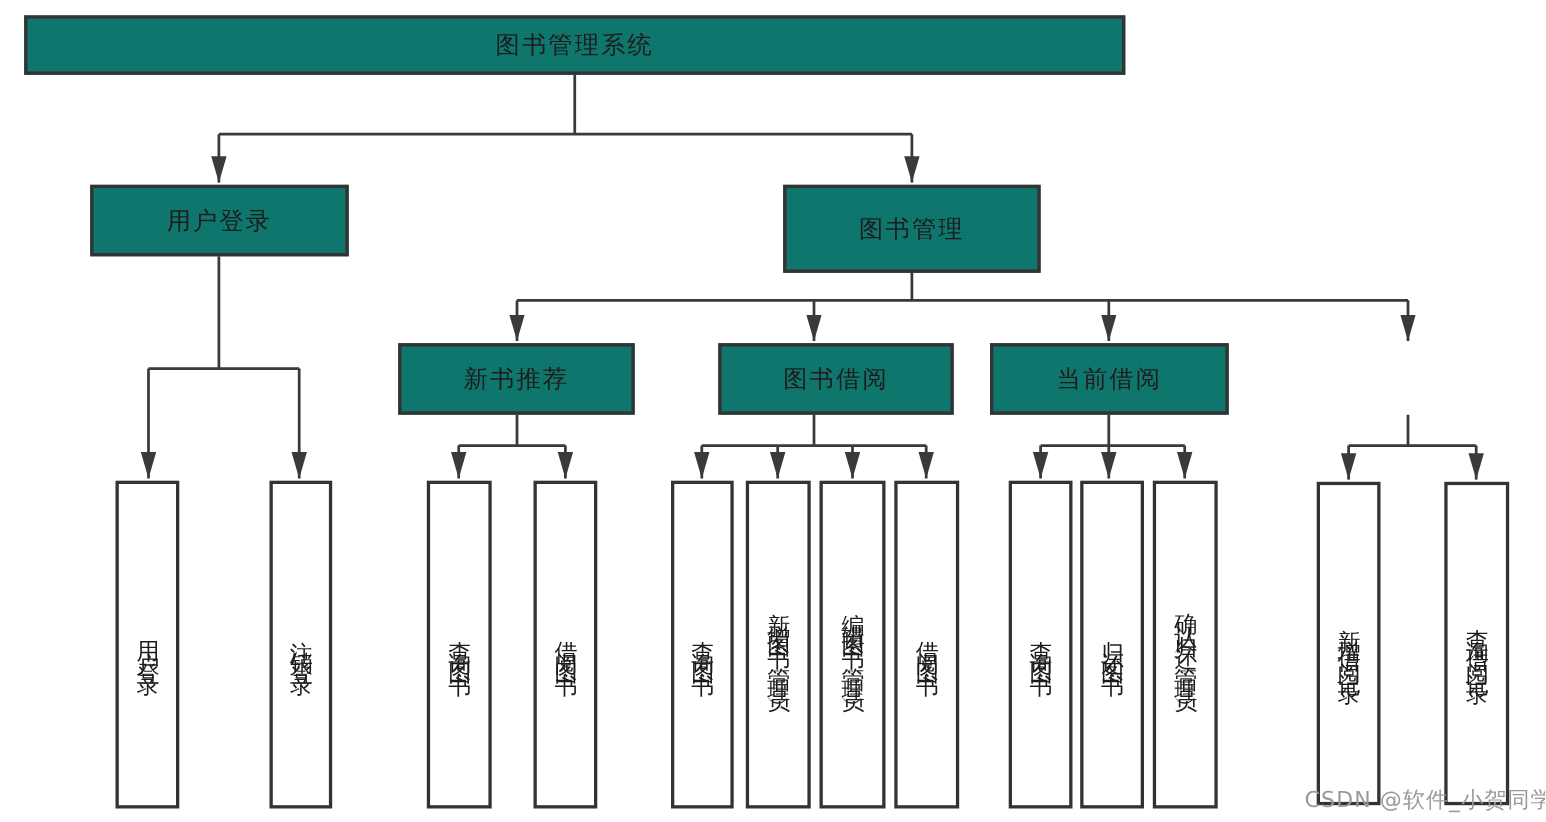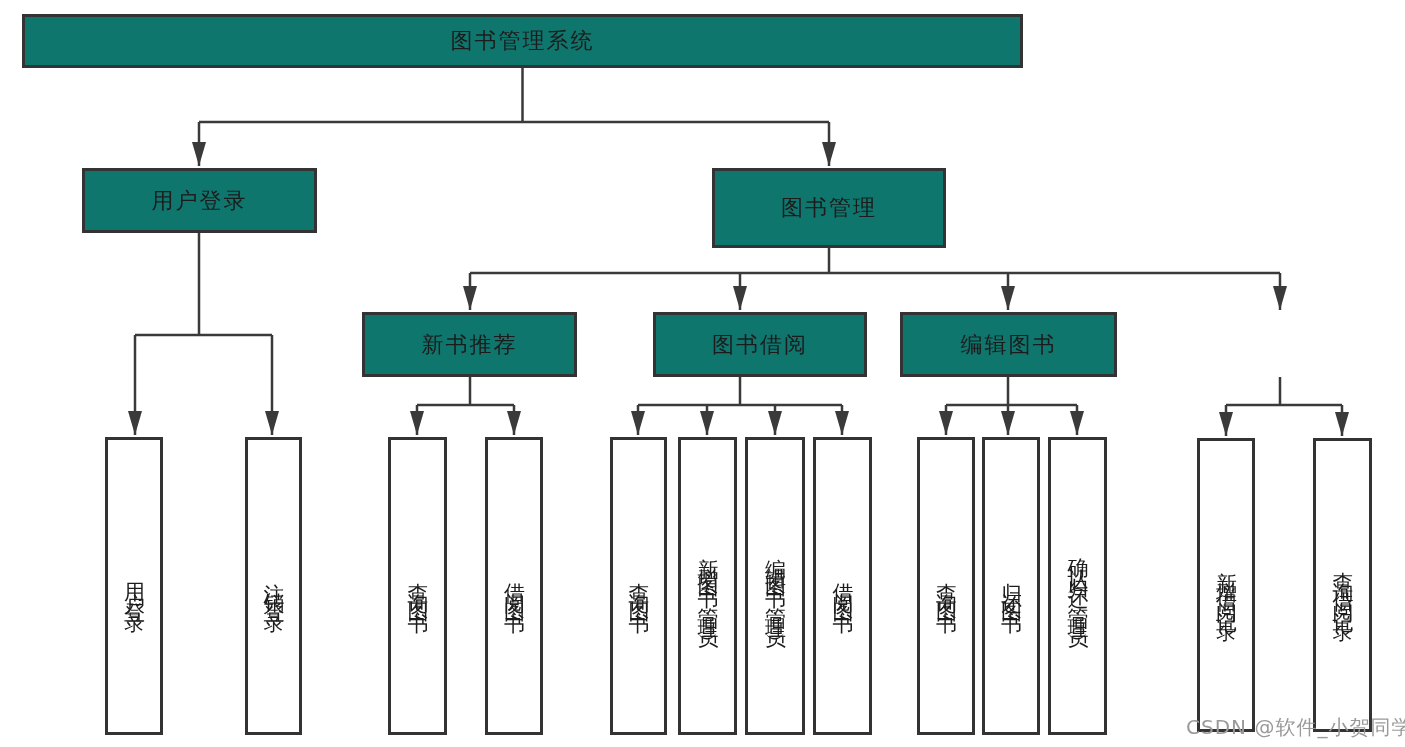--- a/index.html
+++ b/index.html
@@ -139,21 +139,21 @@
     <span>图书管理</span>
   </div>
 
   <div class="node n-nb">
     <span>新书推荐</span>
   </div>
   <div class="node n-bb">
     <span>图书借阅</span>
   </div>
   <div class="node n-cb">
-    <span>编辑图书</span>
+    <span>当前借阅</span>
   </div>
 
   <div class="leaf l-user">
     <span class="vtext">用户登录</span>
   </div>
   <div class="leaf l-logout">
     <span class="vtext">注销登录</span>
   </div>
 
   <div class="leaf l-nb-query">

